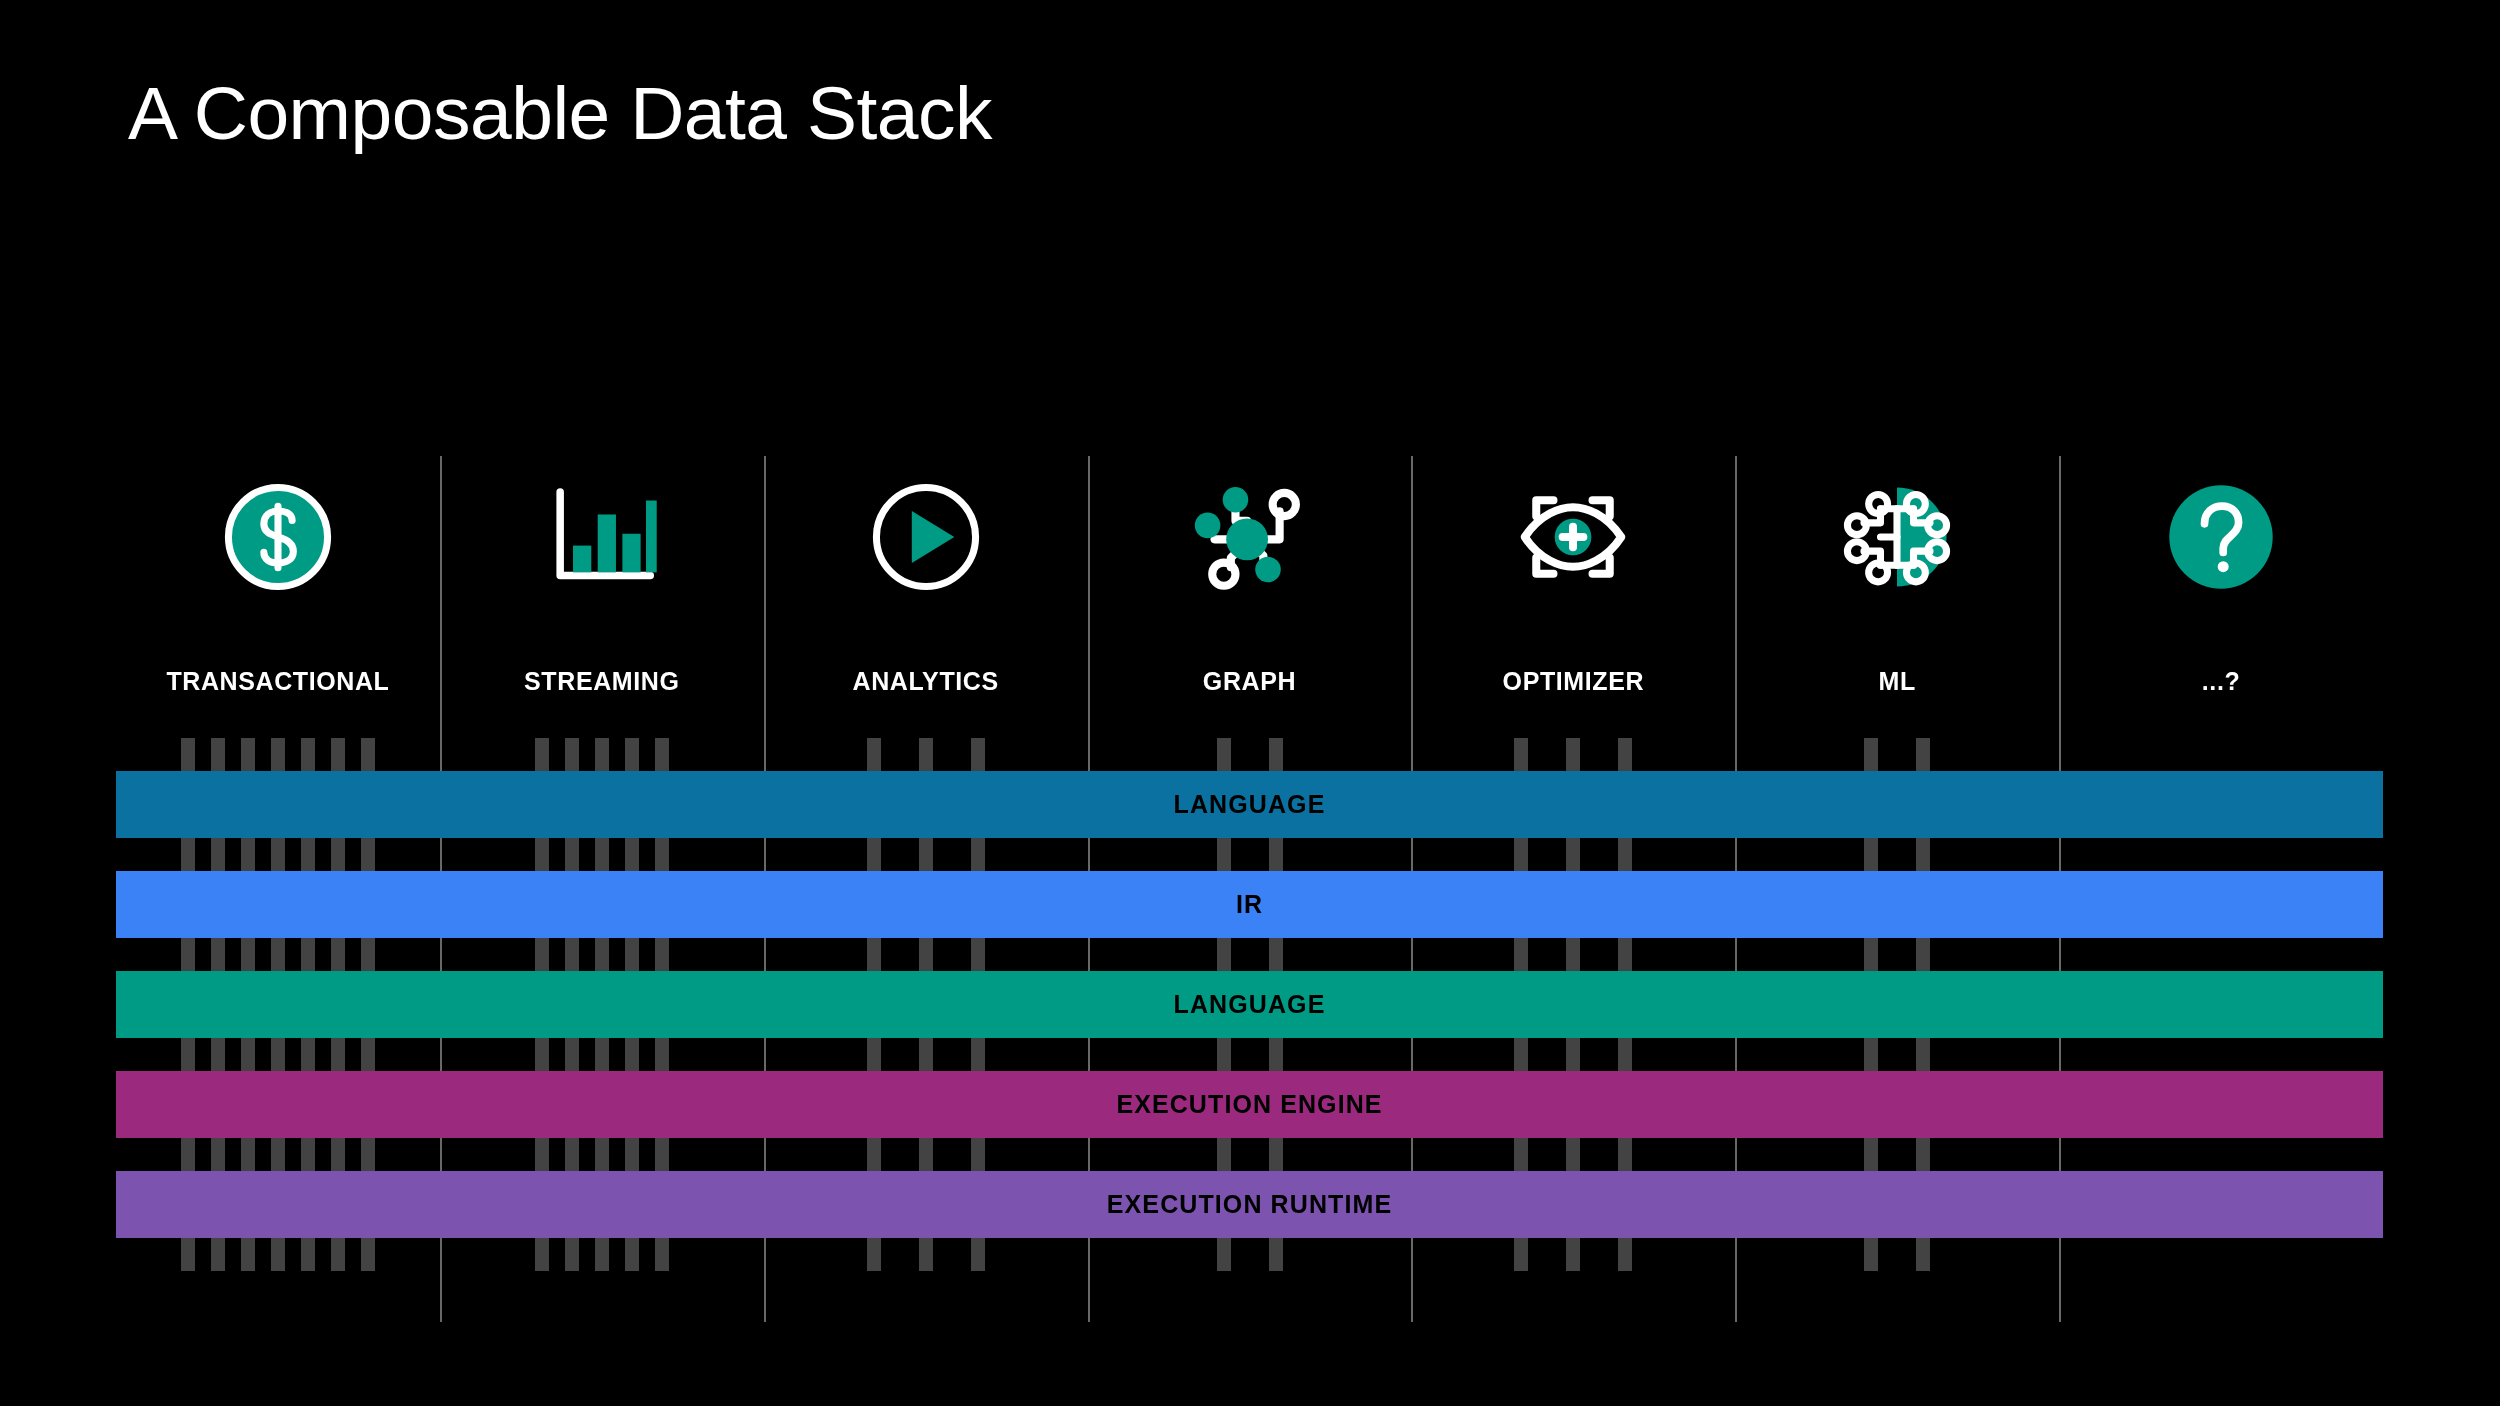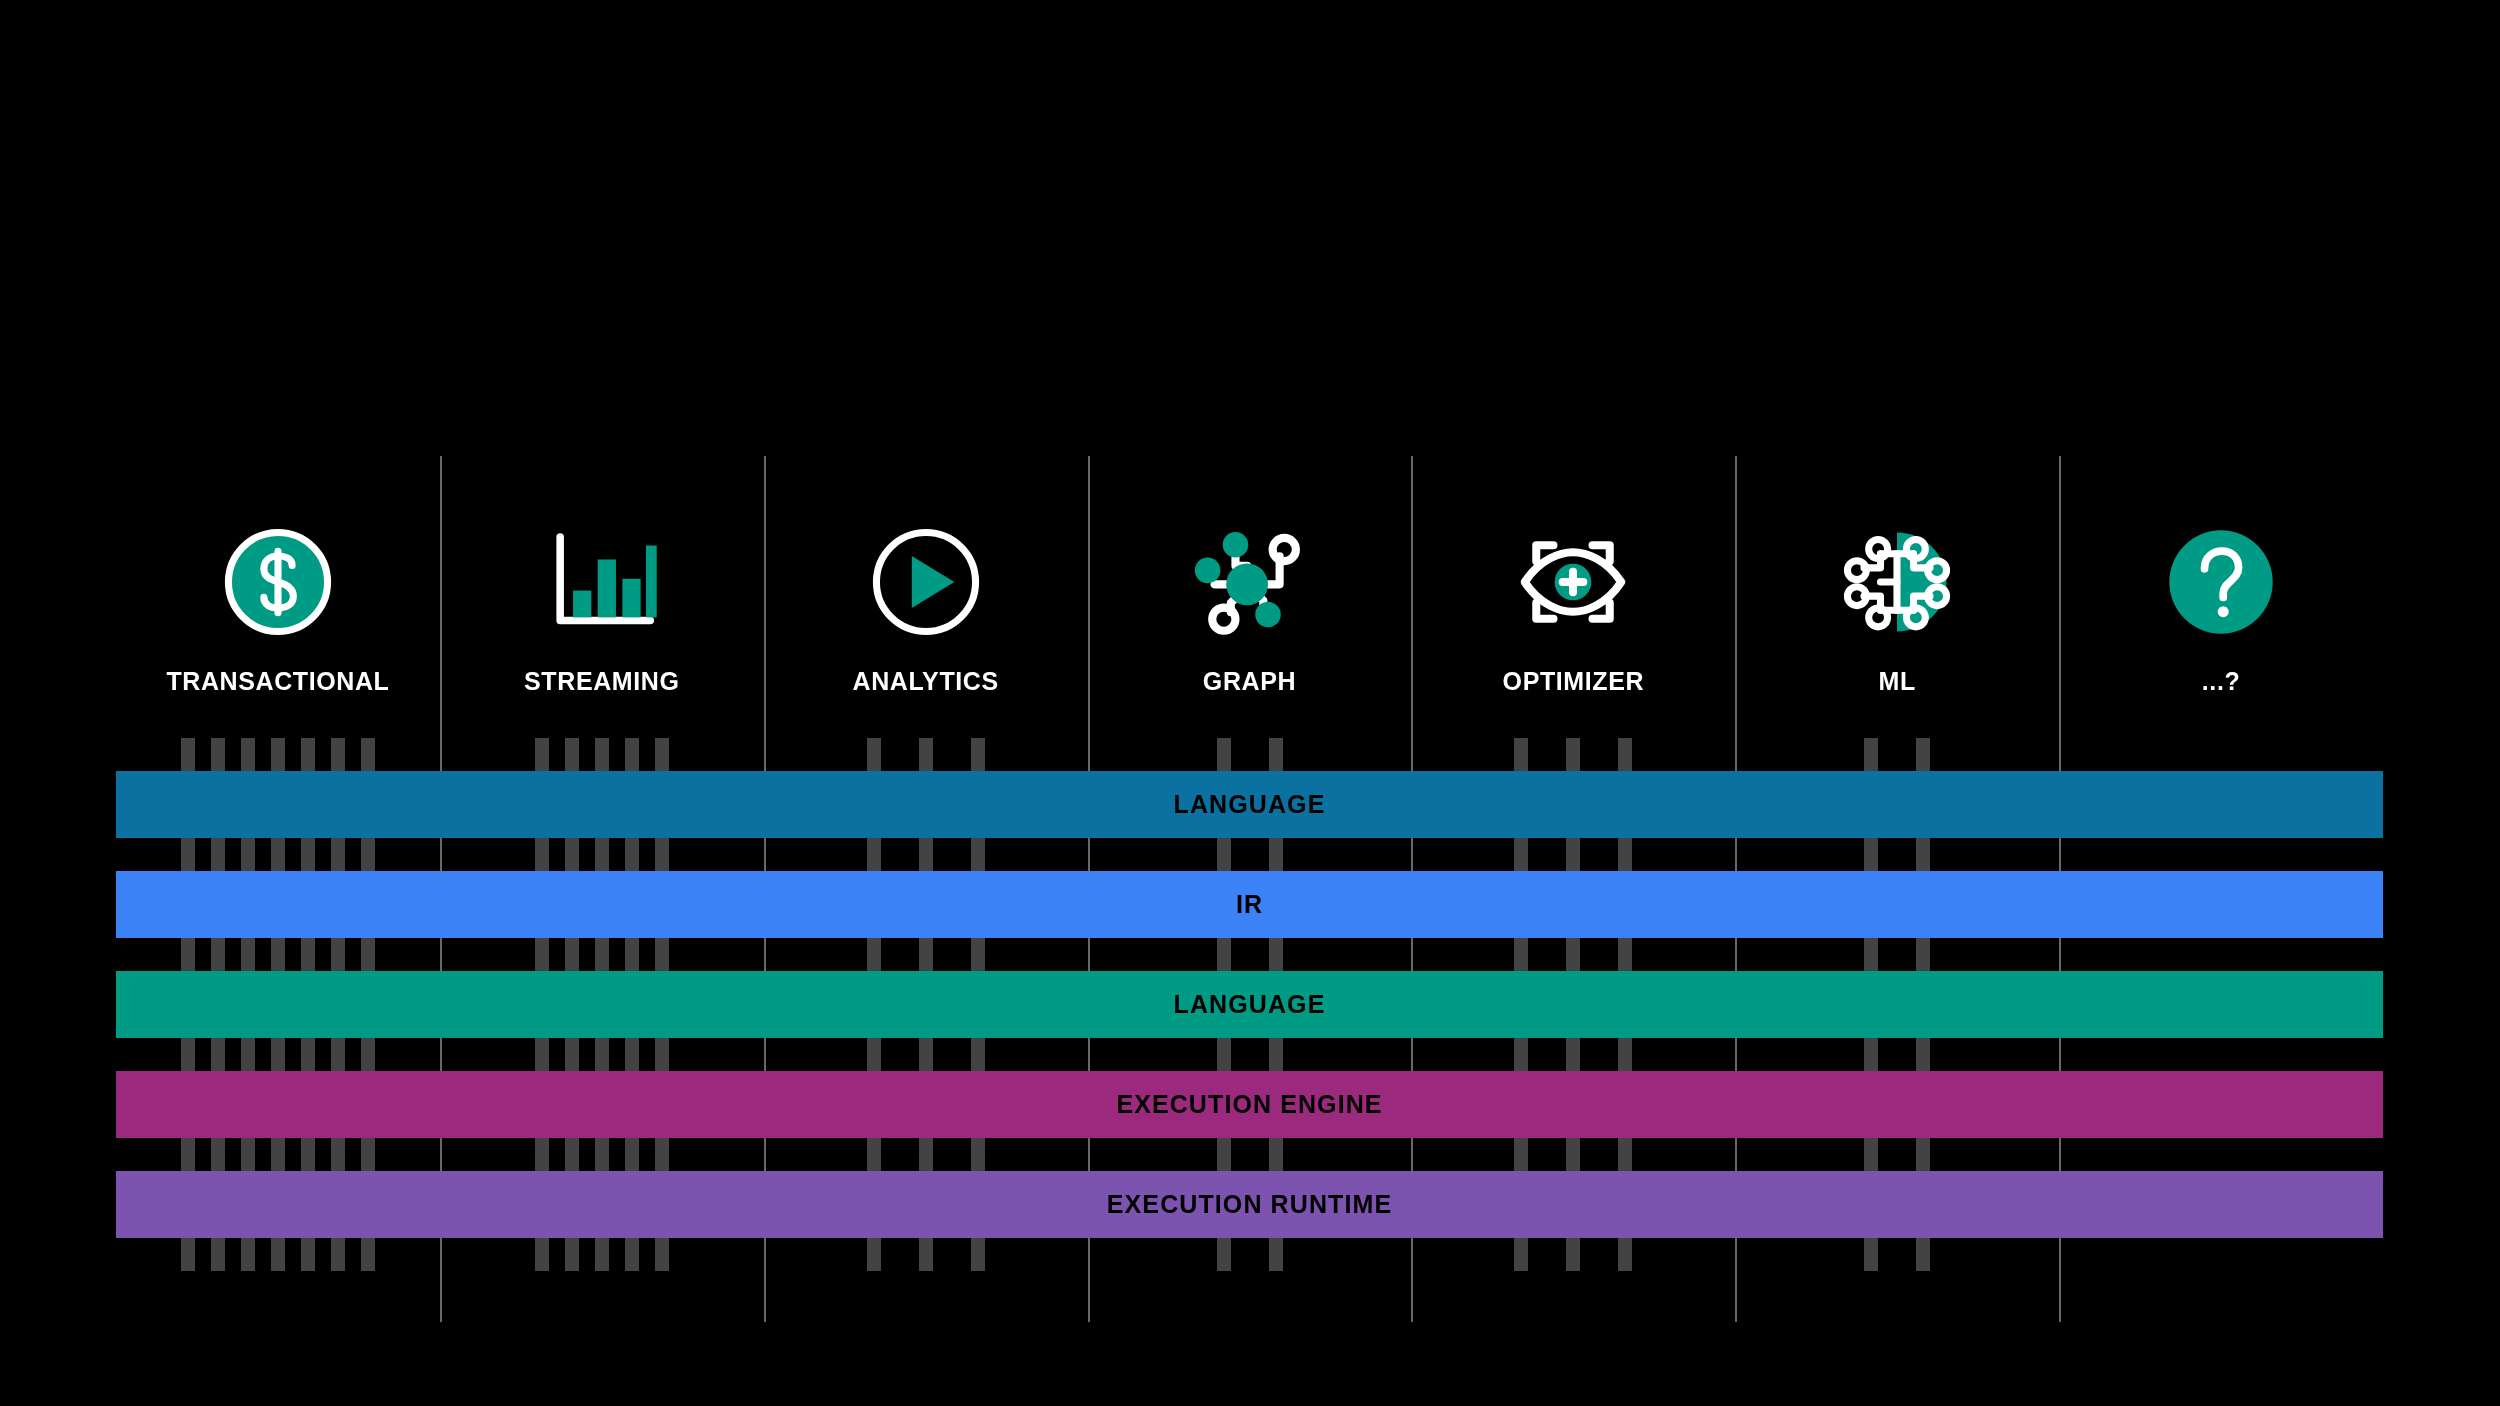--- a/index.html
+++ b/index.html
@@ -74,21 +74,21 @@
     top: 456px;
     width: 2267px;
     height: 240px;
     display: flex;
   }
   .column {
     flex: 1 1 0;
     display: flex;
     flex-direction: column;
     align-items: center;
-    justify-content: flex-end;
+    justify-content: space-between;
   }
   .icon-box {
     width: 140px;
     height: 118px;
     display: flex;
     align-items: center;
     justify-content: center;
     margin-top: 22px;
   }
   .col-label {
@@ -149,20 +149,21 @@
     width: 14px;
     background: #434343;
   }
 </style>
 </head>
 <body>
 
 <div class="slide">
 
   <div class="header">
+    <h1 class="title">A Composable Data Stack</h1>
   </div>
 
   <div class="diagram">
 
     <div id="dividers">
         <div class="divider" style="left: 439.857px;"></div>
         <div class="divider" style="left: 763.714px;"></div>
         <div class="divider" style="left: 1087.57px;"></div>
         <div class="divider" style="left: 1411.43px;"></div>
         <div class="divider" style="left: 1735.29px;"></div>

